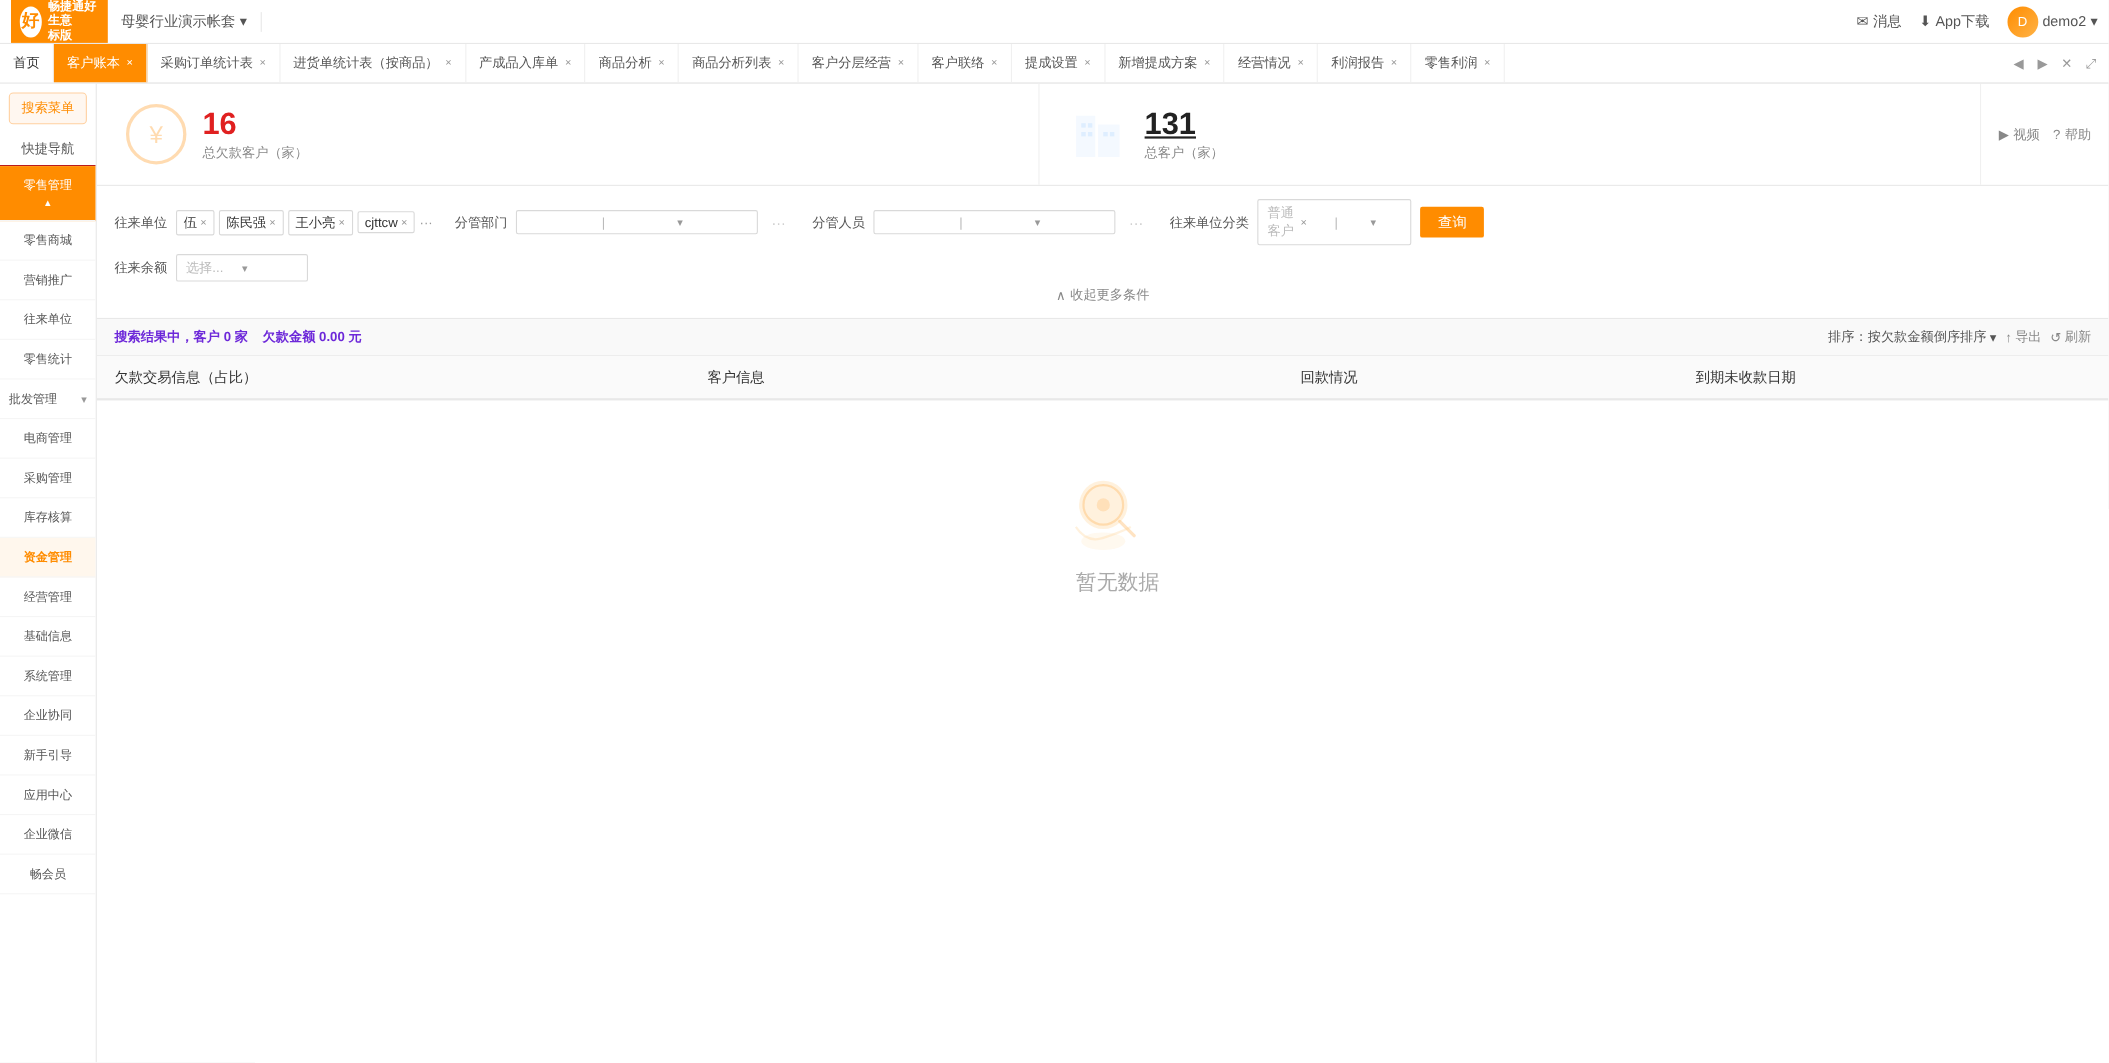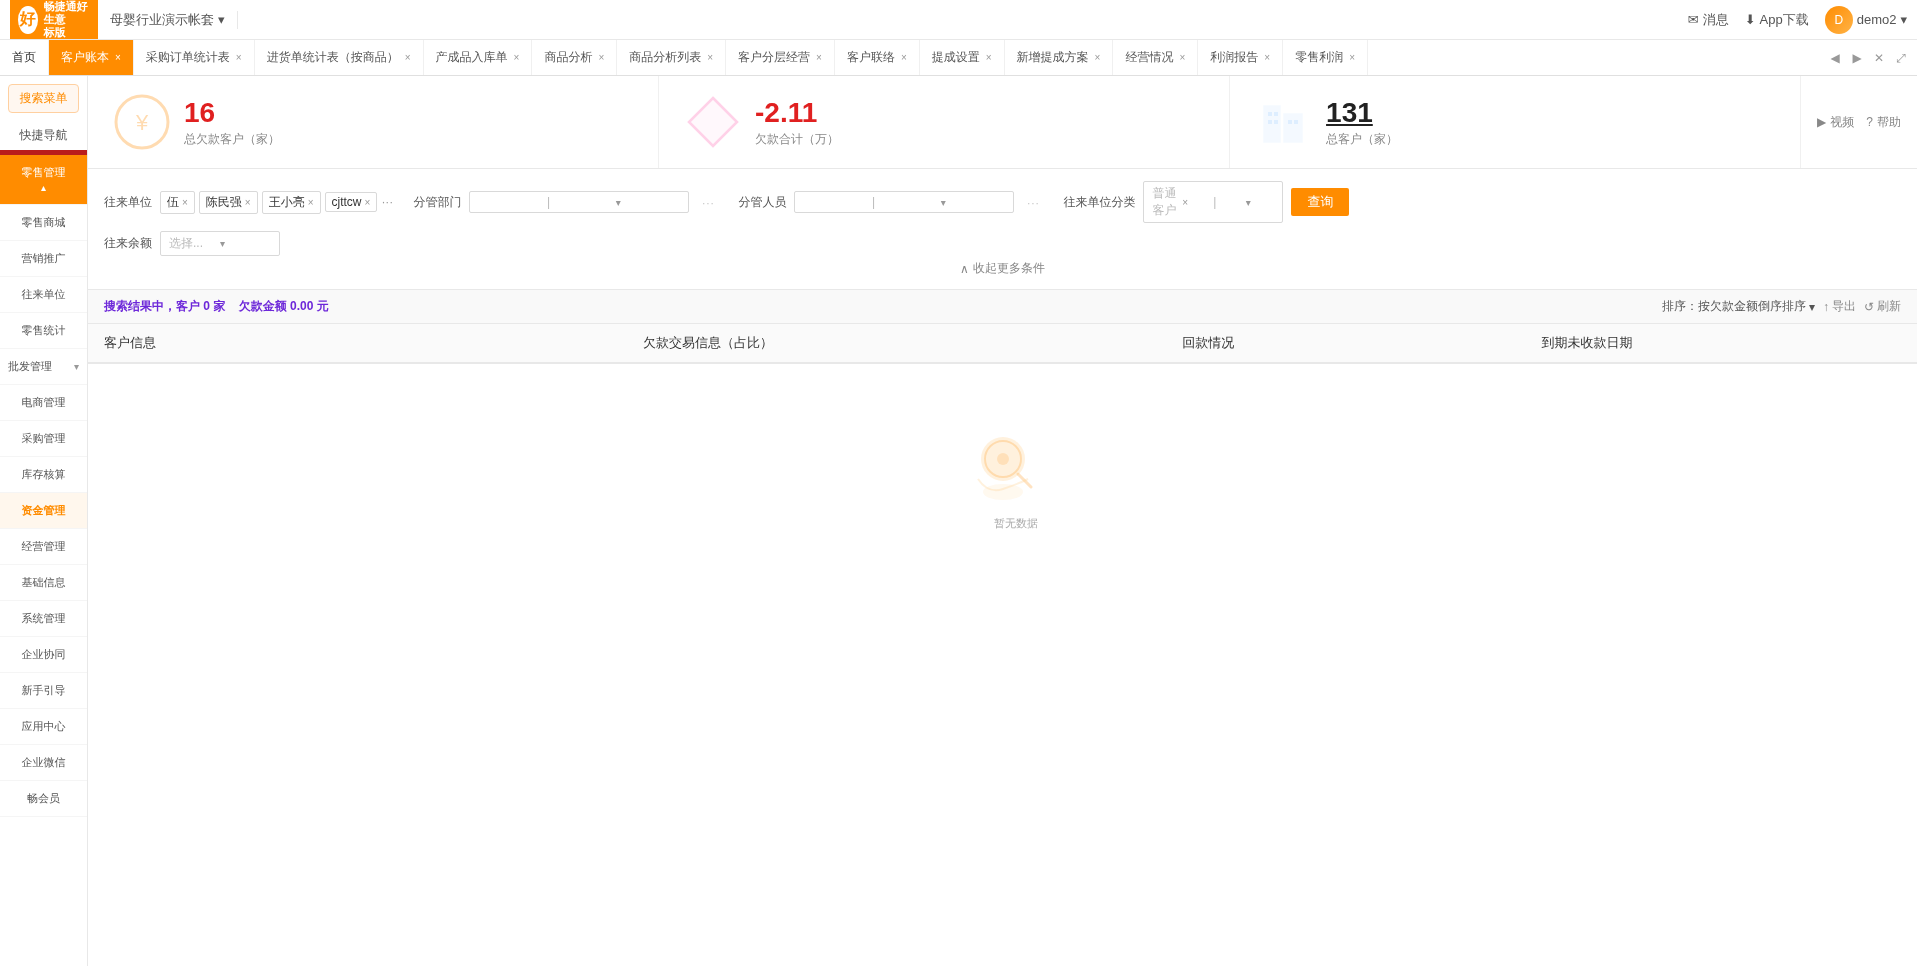--- a/index.html
+++ b/index.html
@@ -25,21 +25,21 @@
     .nav-arrows { display: flex; align-items: center; margin-left: auto; padding: 0 6px; gap: 2px; }
     .nav-arrow { width: 20px; height: 20px; display: flex; align-items: center; justify-content: center; cursor: pointer; color: #999; font-size: 12px; }
 
     
     .main-layout { display: flex; flex: 1; overflow: hidden; }
 
     
     .sidebar { width: 88px; background: #fff; border-right: 1px solid #e8e8e8; display: flex; flex-direction: column; overflow-y: auto; flex-shrink: 0; }
     .sidebar-search { padding: 8px; }
     .sidebar-search-btn { width: 100%; background: #fff7f0; border: 1px solid #ffd0a0; border-radius: 4px; padding: 5px 4px; text-align: center; font-size: 12px; color: #ff8c00; cursor: pointer; }
-    .sidebar-nav-btn { padding: 6px; text-align: center; font-size: 12px; color: #555; cursor: pointer; border-bottom: 5px solid #b91c1c; }
+    .sidebar-nav-btn { padding: 6px; text-align: center; font-size: 12px; color: #555; cursor: pointer; border-bottom: 1px solid #b91c1c; }
     .sidebar-item { padding: 10px 4px; text-align: center; font-size: 12px; color: #555; cursor: pointer; border-bottom: 1px solid #f5f5f5; }
     .sidebar-item.active { background: #ff8c00; color: #fff; }
     .sidebar-item .item-label { font-size: 11px; }
 
     
     .content-area { flex: 1; overflow: auto; display: flex; flex-direction: column; }
 
     
     .stats-banner { display: flex; background: #fff; border-bottom: 1px solid #e8e8e8; flex-shrink: 0; position: relative; }
     .stat-block { display: flex; align-items: center; padding: 16px 24px; gap: 12px; border-right: 1px solid #f0f0f0; flex: 1; }
@@ -80,21 +80,21 @@
     .sort-btn { display: flex; align-items: center; gap: 3px; font-size: 12px; color: #555; cursor: pointer; }
 
     
     .table-container { background: #fff; flex: 1; }
     .table-header { display: grid; grid-template-columns: 1.5fr 1.5fr 1fr 1fr; padding: 10px 16px; border-bottom: 2px solid #e8e8e8; background: #fafafa; }
     .table-col { font-size: 13px; color: #333; font-weight: 500; }
 
     
     .empty-state { display: flex; flex-direction: column; align-items: center; justify-content: center; padding: 60px 20px; }
     .empty-icon { width: 80px; height: 80px; margin-bottom: 12px; opacity: 0.6; }
-    .empty-text { font-size: 11px; color: #aaa; margin-left: 27px; }
+    .empty-text { font-size: 19px; color: #aaa; margin-left: 27px; }
 
     
     .query-btn { background: #ff8c00; color: #fff; border: none; border-radius: 2px; padding: 5px 16px; font-size: 13px; cursor: pointer; white-space: nowrap; }
   </style>
 </head>
 <body>
 
 <div class="top-bar">
   <div class="logo-area">
     <div class="logo-icon">好</div>
@@ -261,32 +261,20 @@
             <circle cx="28" cy="28" r="26" stroke="currentColor" stroke-width="3" fill="none"></circle>
             <text x="28" y="36" text-anchor="middle" font-size="22" fill="currentColor">¥</text>
           </svg>
         </div>
         <div class="stat-info">
           <div class="stat-value red">16</div>
           <div class="stat-label">总欠款客户（家）</div>
         </div>
       </div>
 
-      <div class="stat-block">
-        <div class="stat-icon pink">
-          <svg viewBox="0 0 56 56" fill="none" xmlns="http://www.w3.org/2000/svg">
-            <polygon points="28,4 52,28 28,52 4,28" stroke="#ff69b4" stroke-width="2.5" fill="#ff69b4" opacity="0.15"></polygon>
-            <polygon points="28,4 52,28 28,52 4,28" stroke="#ff69b4" stroke-width="2.5" fill="none"></polygon>
-          </svg>
-        </div>
-        <div class="stat-info">
-          <div class="stat-value red">-2.11</div>
-          <div class="stat-label">欠款合计（万）</div>
-        </div>
-      </div>
 
       <div class="stat-block" style="flex:1">
         <div class="stat-icon blue">
           <svg viewBox="0 0 56 56" fill="none" xmlns="http://www.w3.org/2000/svg">
             <rect x="8" y="12" width="16" height="36" fill="#4a9eff" opacity="0.2" stroke="#4a9eff" stroke-width="1.5"></rect>
             <rect x="28" y="20" width="18" height="28" fill="#4a9eff" opacity="0.2" stroke="#4a9eff" stroke-width="1.5"></rect>
             <rect x="12" y="18" width="4" height="4" fill="#4a9eff" opacity="0.5"></rect>
             <rect x="18" y="18" width="4" height="4" fill="#4a9eff" opacity="0.5"></rect>
             <rect x="12" y="26" width="4" height="4" fill="#4a9eff" opacity="0.5"></rect>
             <rect x="18" y="26" width="4" height="4" fill="#4a9eff" opacity="0.5"></rect>
@@ -399,22 +387,22 @@
         </div>
         <div class="results-action">
           <span>↺</span>
           <span>刷新</span>
         </div>
       </div>
     </div>
 
     <div class="table-container">
       <div class="table-header">
+        <div class="table-col">欠款交易信息（占比）</div>
         <div class="table-col">客户信息</div>
-        <div class="table-col">欠款交易信息（占比）</div>
         <div class="table-col">回款情况</div>
         <div class="table-col">到期未收款日期</div>
       </div>
 
       <div class="empty-state">
         <div class="empty-icon">
           <svg viewBox="0 0 80 80" xmlns="http://www.w3.org/2000/svg">
             <circle cx="40" cy="35" r="22" fill="#ffb347" opacity="0.3"></circle>
             <circle cx="40" cy="35" r="18" fill="none" stroke="#ff8c00" stroke-width="2" opacity="0.4"></circle>
             <line x1="55" y1="50" x2="68" y2="63" stroke="#ff8c00" stroke-width="3" stroke-linecap="round" opacity="0.4"></line>

